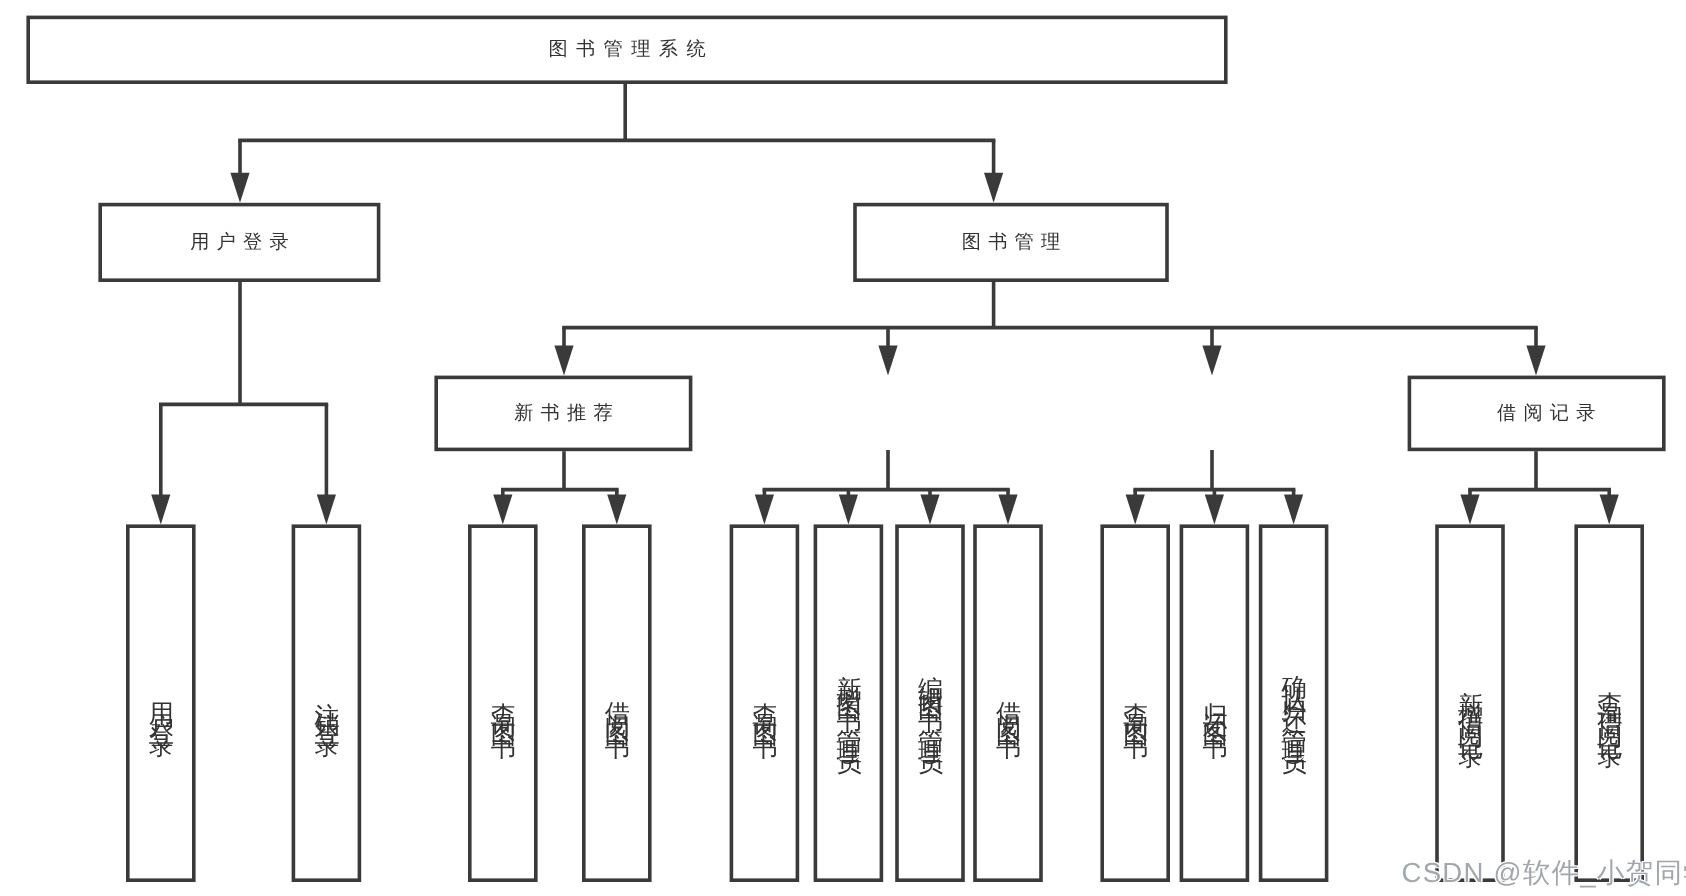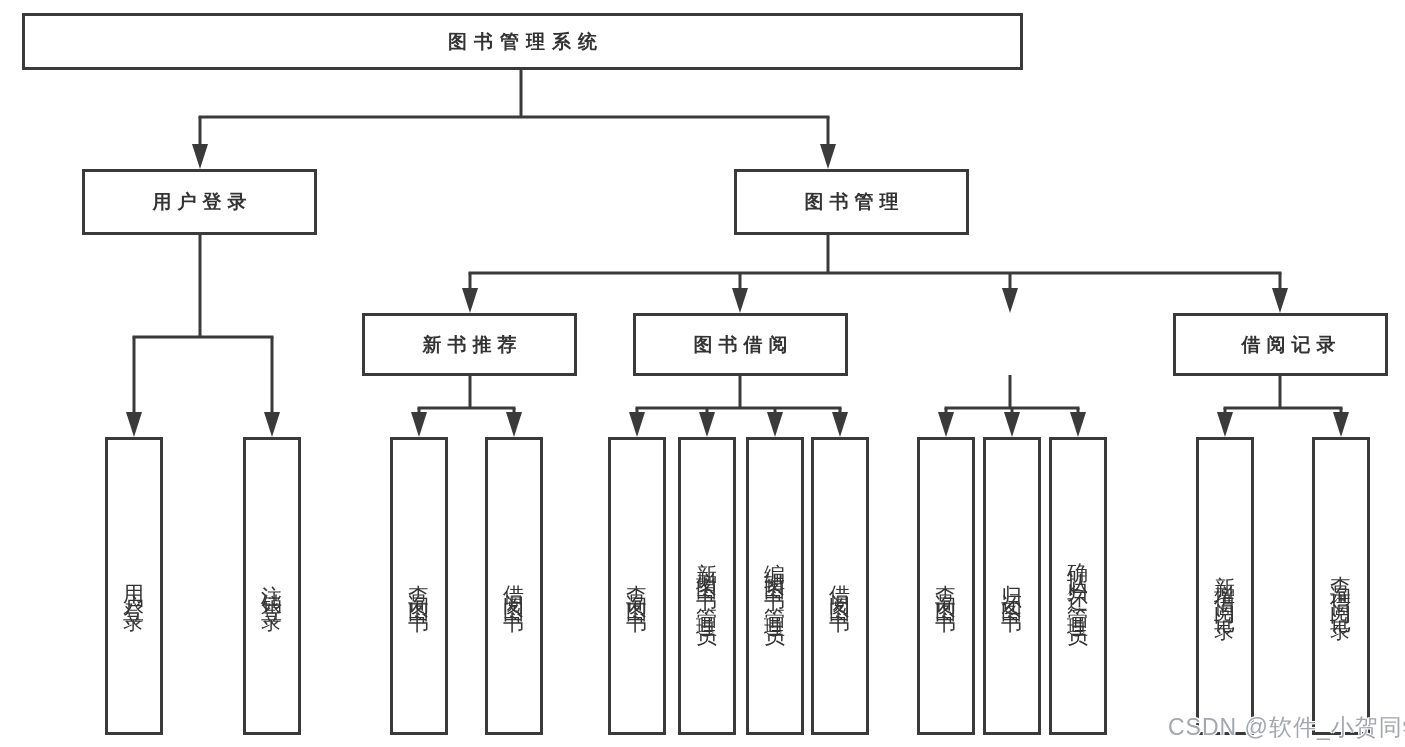--- a/index.html
+++ b/index.html
@@ -22,25 +22,24 @@
     box-sizing: border-box;
     border: 3px solid #3a3a3a;
     background: #ffffff;
     display: flex;
     align-items: center;
     justify-content: center;
     z-index: 2;
   }
   .node .hlabel {
     color: #333333;
-    font-size: 19px;
+    font-size: 16px;
     letter-spacing: 6px;
     text-indent: 6px;
     white-space: nowrap;
-    font-weight: bold;
   }
   .node-root .hlabel { letter-spacing: 7px; text-indent: 7px; }
   .leaf {
     position: absolute;
     box-sizing: border-box;
     border: 3px solid #3a3a3a;
     background: #ffffff;
     width: 58px;
     height: 298px;
     top: 437px;
@@ -148,30 +147,27 @@
     </g>
   </svg>
 
   <div class="node node-root" style="left:22px; top:13px; width:1001px; height:57px;">
     <span class="hlabel">图书管理系统</span>
   </div>
 
   <div class="node" style="left:82px; top:169px; width:235px; height:66px;">
     <span class="hlabel">用户登录</span>
   </div>
-  <div class="node" style="left:734px; top:169px; width:235px; height:66px;">
+  <div class="node" style="left:711px; top:169px; width:263px; height:66px;">
     <span class="hlabel">图书管理</span>
   </div>
 
   <div class="node" style="left:362px; top:313px; width:215px; height:63px;">
     <span class="hlabel">新书推荐</span>
   </div>
-  <div class="node" style="left:633px; top:313px; width:215px; height:63px;">
-    <span class="hlabel">图书借阅</span>
-  </div>
   <div class="node" style="left:1173px; top:313px; width:215px; height:63px;padding-left:16px;">
     <span class="hlabel">借阅记录</span>
   </div>
 
   <div class="leaf" style="left:105px;">
     <span class="vlabel">用户登录</span>
   </div>
   <div class="leaf" style="left:243px;">
     <span class="vlabel">注销登录</span>
   </div>

